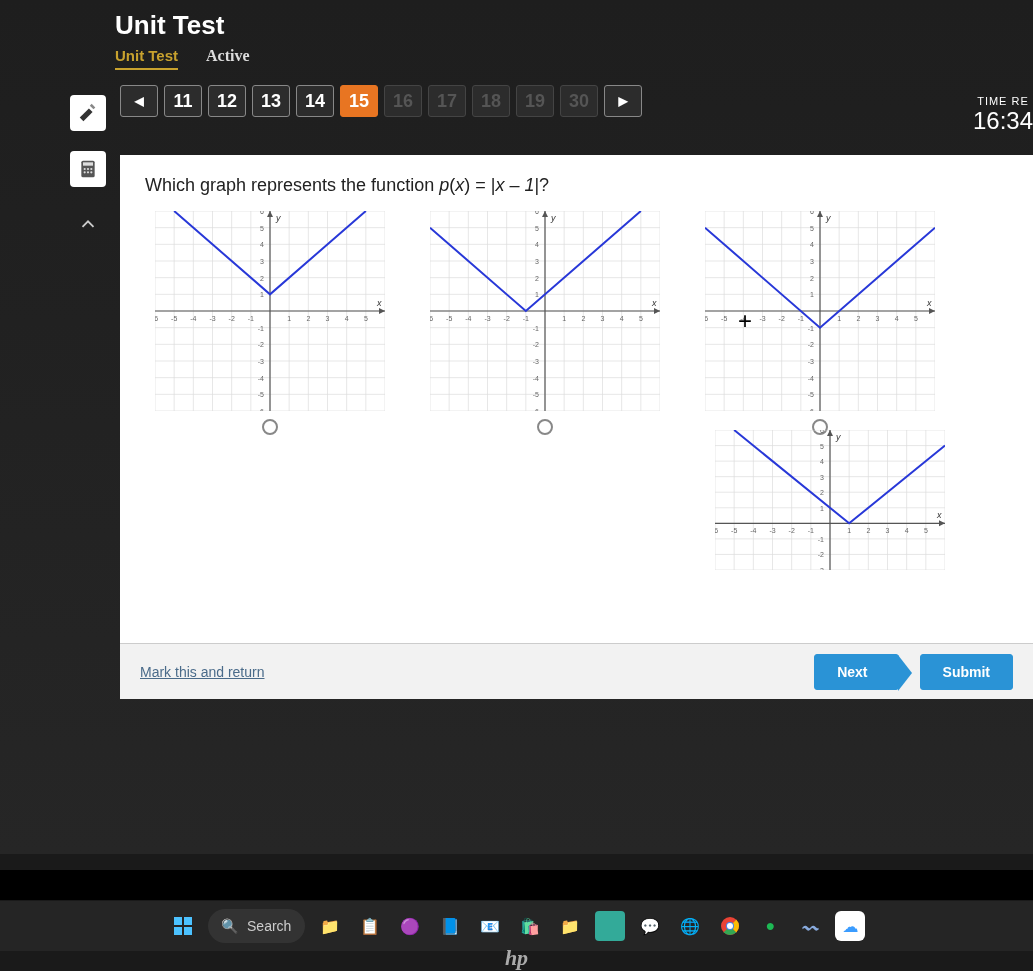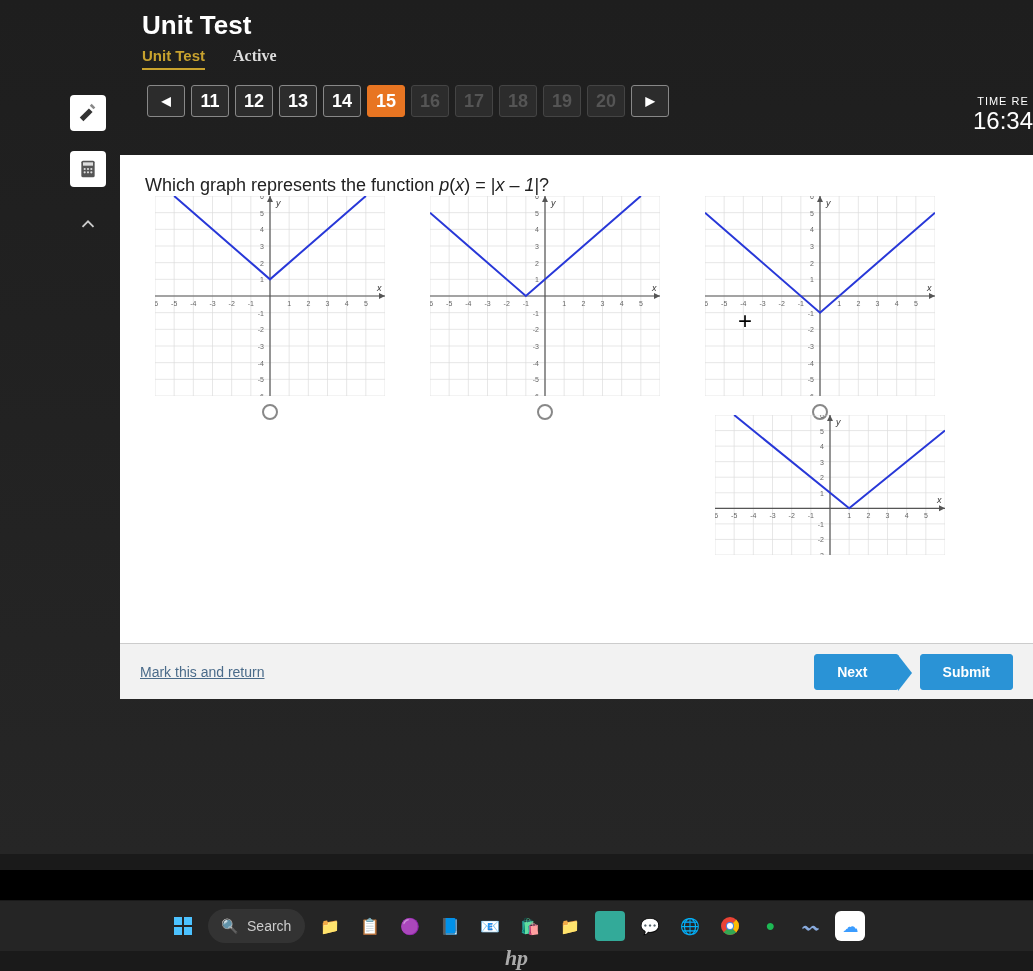--- a/index.html
+++ b/index.html
@@ -9,21 +9,20 @@
     background: #1a1a1a;
     font-family: Arial, Helvetica, sans-serif;
     overflow: hidden;
     position: relative;
   }
   .desktop {
     position: absolute;
     top: 0; left: 0; right: 0;
     height: 854px;
     background: linear-gradient(180deg, #1e1e1e 0%, #262626 100%);
-    padding-left: 27px;
   }
   .header {
     padding: 10px 0 5px 115px;
     color: #fff;
   }
   .title-main {
     font-size: 26px;
     font-weight: bold;
     color: #fff;
   }
@@ -92,20 +91,21 @@
     right: 0;
     top: 155px;
     bottom: 155px;
     background: #fff;
     padding: 20px 25px 70px 25px;
     overflow: hidden;
   }
   .question {
     font-size: 18px;
     color: #222;
+    margin-bottom: 15px;
   }
   .question i { font-style: italic; }
   .graphs {
     display: flex;
     flex-wrap: wrap;
     gap: 25px;
   }
   .graph-wrap {
     width: 250px;
     display: flex;
@@ -272,21 +272,21 @@
         <div class="qarrow">◀</div>
         <div class="qnum">11</div>
         <div class="qnum">12</div>
         <div class="qnum">13</div>
         <div class="qnum">14</div>
         <div class="qnum active">15</div>
         <div class="qnum disabled">16</div>
         <div class="qnum disabled">17</div>
         <div class="qnum disabled">18</div>
         <div class="qnum disabled">19</div>
-        <div class="qnum disabled">20</div>
+        <div class="qnum disabled">30</div>
         <div class="qarrow">▶</div>
       </div>
   </div>
 
   <div class="timer">
     <div class="lbl">TIME RE</div>
     <div class="val">16:34</div>
   </div>
 
   <div class="content">

